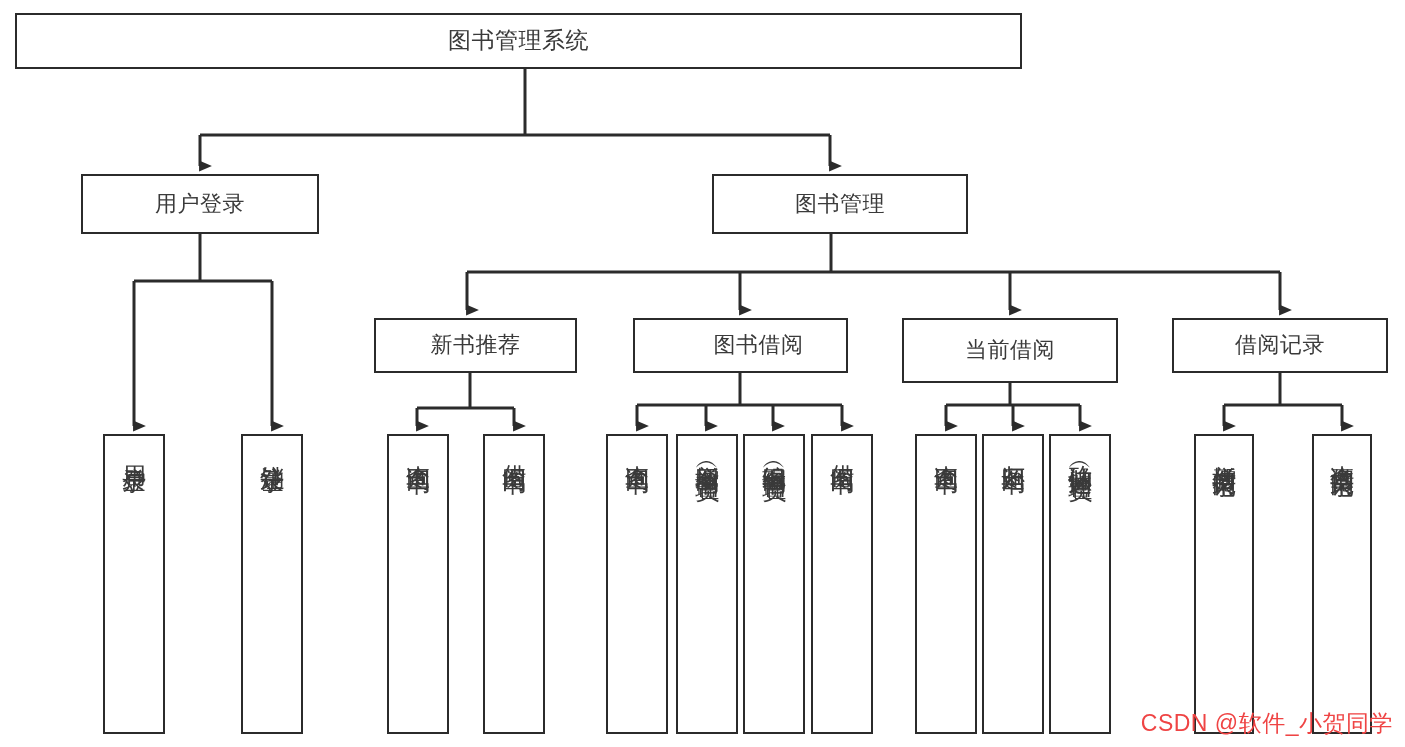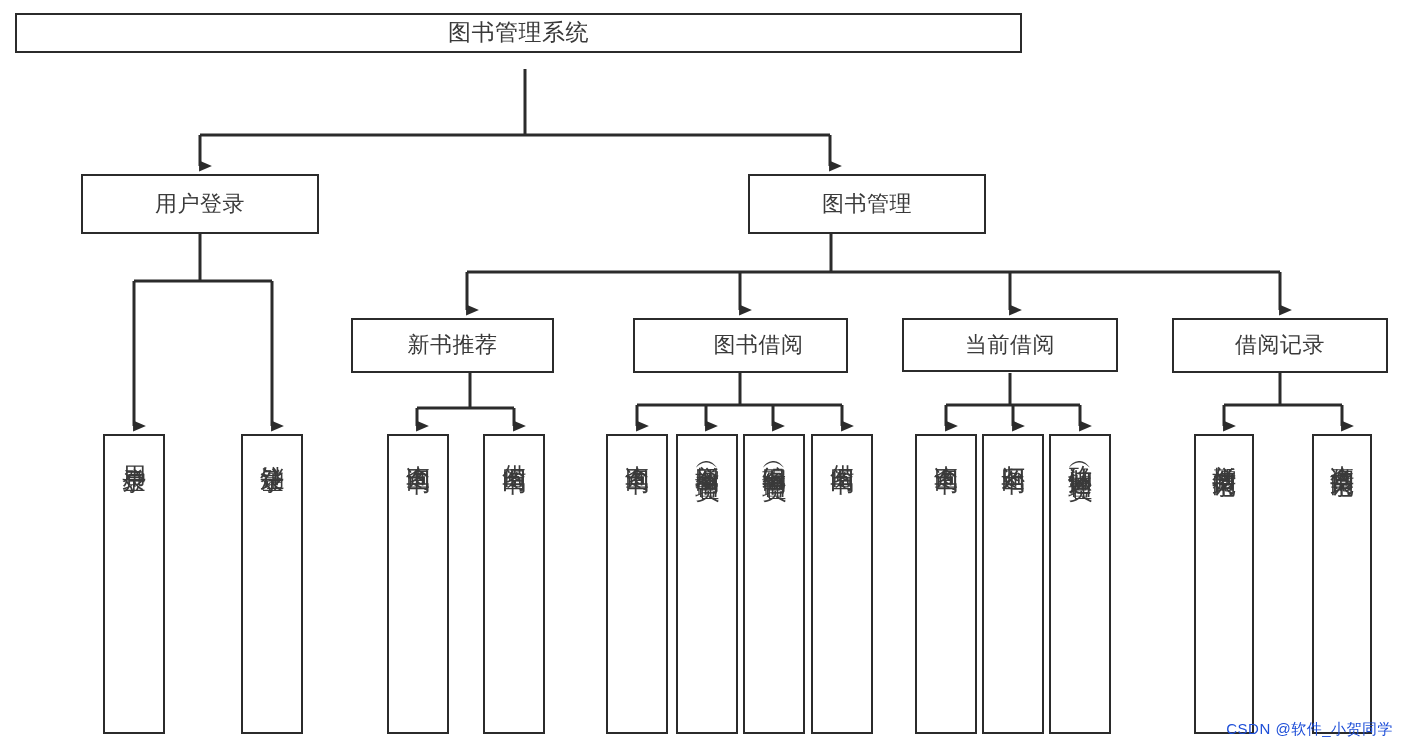--- a/index.html
+++ b/index.html
@@ -55,22 +55,22 @@
     font-size: 24px;
     line-height: 1.18;
     letter-spacing: 2px;
     white-space: nowrap;
     text-align: left;
   }
   .watermark {
     position: absolute;
     right: 12px;
     bottom: 8px;
-    font-size: 15px;
-    color: #1d4ed8;
+    font-size: 23px;
+    color: #ef4444;
     white-space: nowrap;
     letter-spacing: 0.5px;
     margin-top: 32px;
   }
 </style>
 </head>
 <body>
 
 <div id="canvas">
 
@@ -117,38 +117,38 @@
       <path d="M1013,405 L1013,426" marker-end="url(#arrow)"></path>
       <path d="M1080,405 L1080,426" marker-end="url(#arrow)"></path>
 
       <path d="M1280,373 L1280,405"></path>
       <path d="M1224,405 L1342,405"></path>
       <path d="M1224,405 L1224,426" marker-end="url(#arrow)"></path>
       <path d="M1342,405 L1342,426" marker-end="url(#arrow)"></path>
     </g>
   </svg>
 
-  <div class="node node-h node-root" style="left:15px; top:13px; width:1007px; height:40px;">
+  <div class="node node-h node-root" style="left:15px; top:13px; width:1007px; height:56px;">
     <span class="label">图书管理系统</span>
   </div>
 
   <div class="node node-h" style="left:81px; top:174px; width:238px; height:60px;">
     <span class="label">用户登录</span>
   </div>
-  <div class="node node-h" style="left:712px; top:174px; width:238px; height:60px;margin-left:36px;">
+  <div class="node node-h" style="left:712px; top:174px; width:256px; height:60px;">
     <span class="label">图书管理</span>
   </div>
 
-  <div class="node node-h" style="left:351px; top:318px; width:203px; height:55px;text-align:center;">
+  <div class="node node-h" style="left:374px; top:318px; width:203px; height:55px;text-align:center;">
     <span class="label">新书推荐</span>
   </div>
   <div class="node node-h" style="left:633px; top:318px; width:215px; height:55px;padding-left:36px;">
     <span class="label">图书借阅</span>
   </div>
-  <div class="node node-h" style="left:902px; top:318px; width:216px; height:54px;">
+  <div class="node node-h" style="left:902px; top:318px; width:216px; height:65px;">
     <span class="label">当前借阅</span>
   </div>
   <div class="node node-h" style="left:1172px; top:318px; width:216px; height:55px;text-align:right;">
     <span class="label">借阅记录</span>
   </div>
 
   <div class="node node-v" style="left:103px; top:434px; width:62px; height:300px;">
     <span class="label">用户登录</span>
   </div>
   <div class="node node-v" style="left:241px; top:434px; width:62px; height:300px;">

